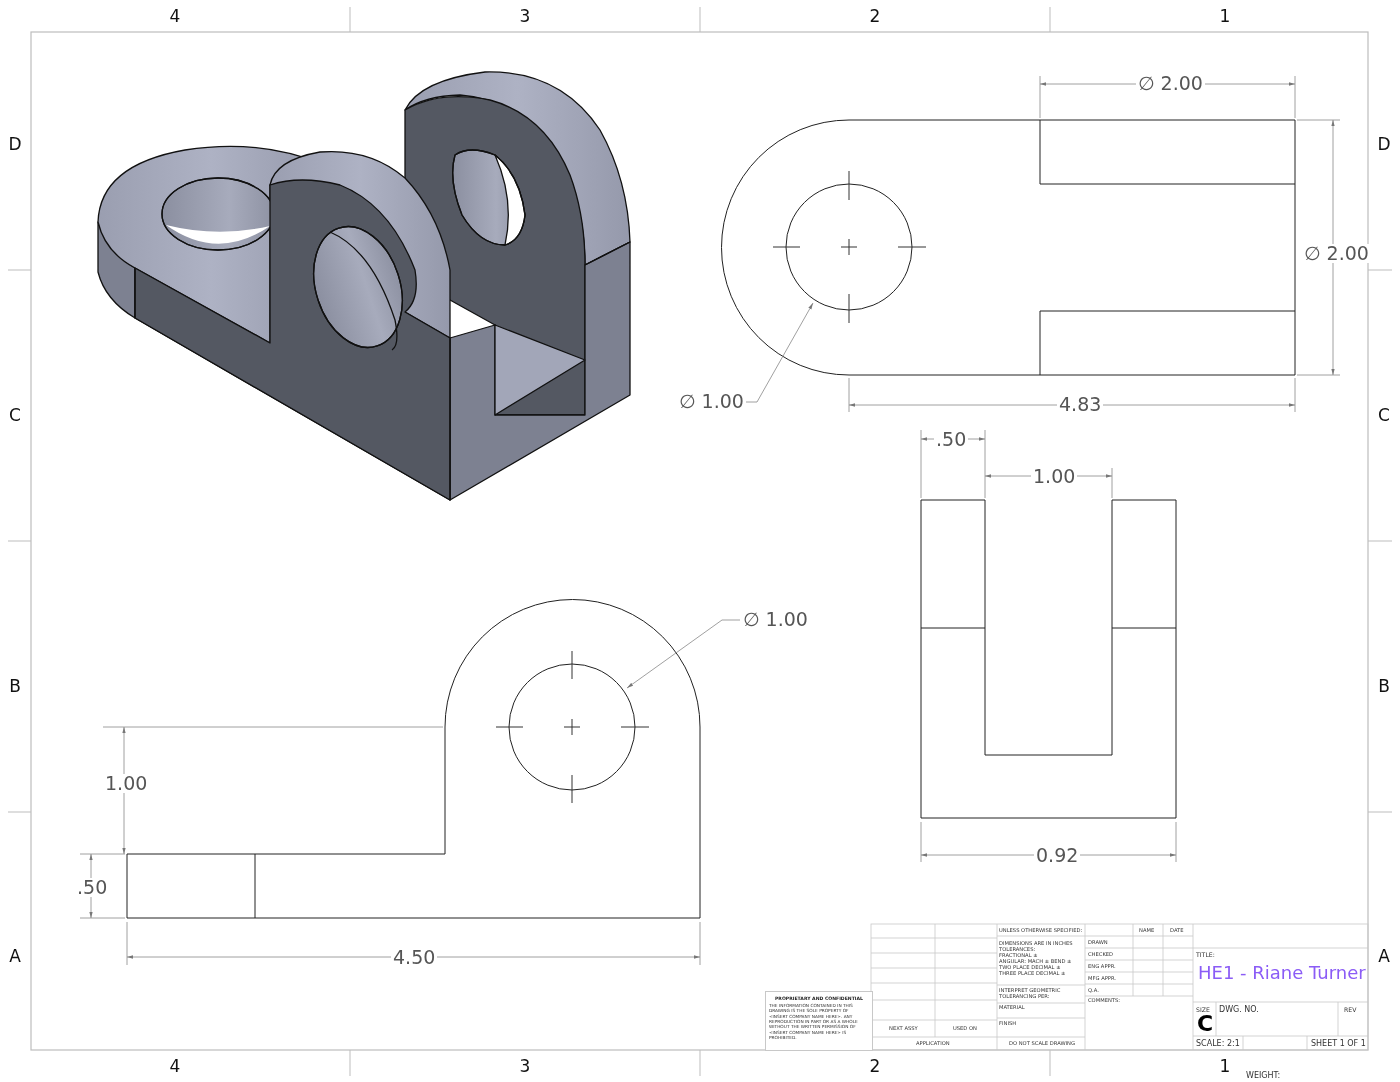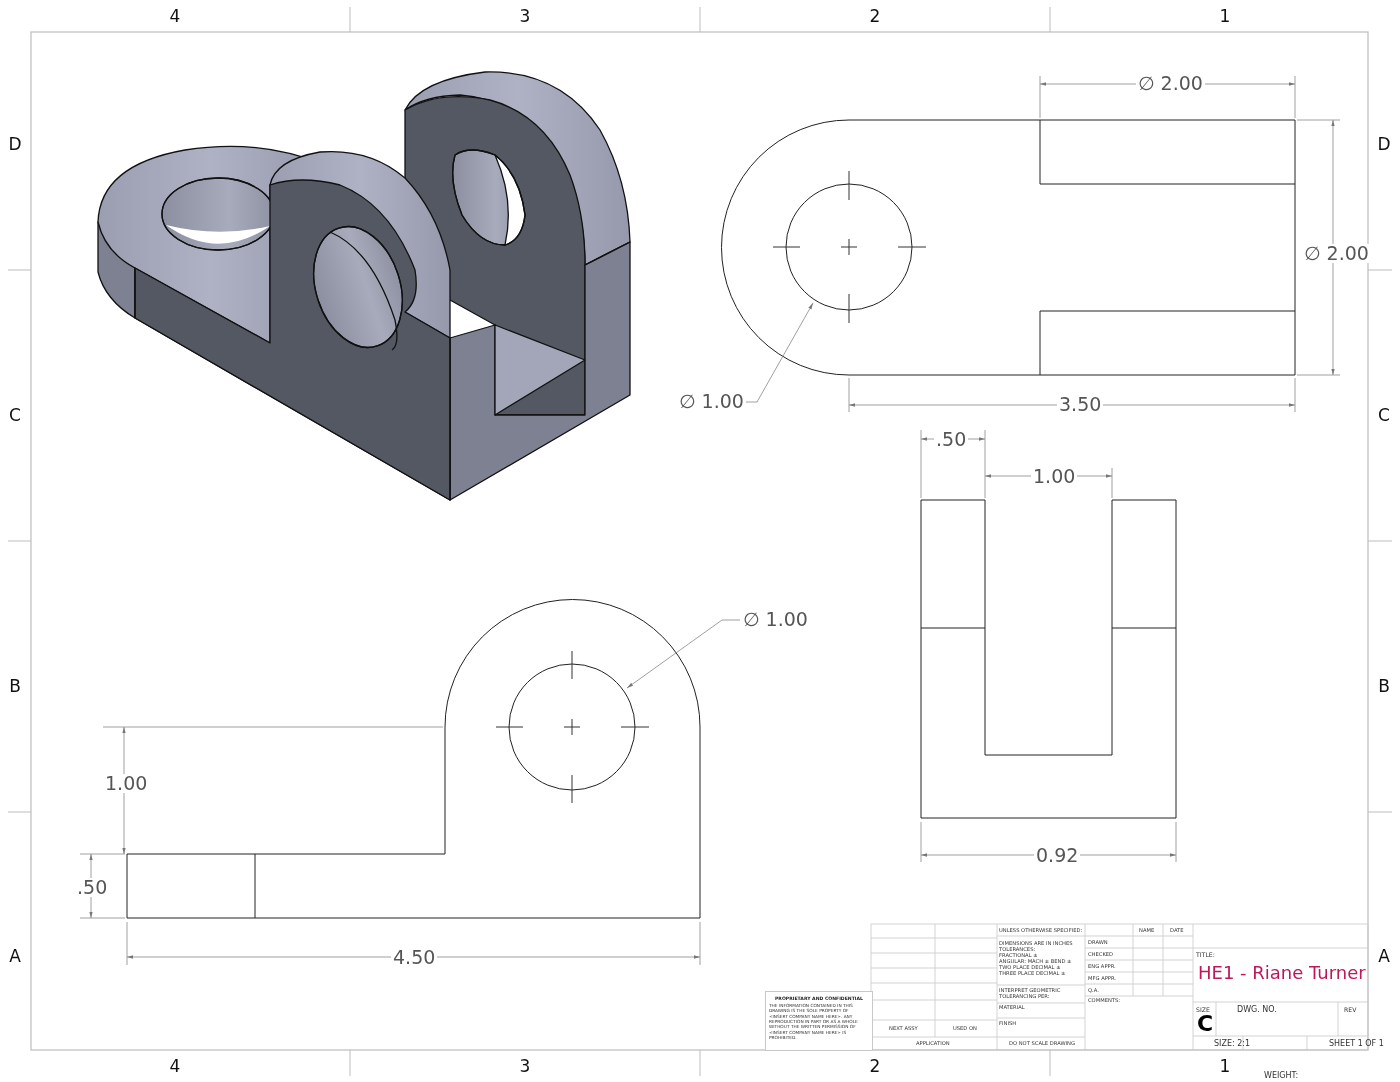--- a/index.html
+++ b/index.html
@@ -3,22 +3,22 @@
 <meta charset="utf-8">
 <style>
   html, body { margin: 0; padding: 0; background: #ffffff; }
   body { width: 1400px; height: 1082px; position: relative; overflow: hidden; font-family: "DejaVu Sans", sans-serif; }
   #sheet { position: absolute; left: 0; top: 0; width: 1400px; height: 1082px; }
   .zone-label { position: absolute; font-family: "DejaVu Sans", sans-serif; font-size: 17px; color: #111; text-align: center; width: 30px; }
   .dim { position: absolute; font-family: "DejaVu Sans", sans-serif; font-size: 19px; color: #555; background: #fff; padding: 0 2px; line-height: 1; white-space: nowrap; }
   .tb { position: absolute; font-family: "DejaVu Sans", sans-serif; color: #333; line-height: 1.15; white-space: nowrap; }
   .tb-xs { font-size: 5.2px; }
   .tb-s { font-size: 6.2px; }
-  .tb-m { font-size: 8px; margin-left: 18px; }
-  .title-text { position: absolute; font-family: "DejaVu Sans", sans-serif; font-size: 18px; color: #be185d; white-space: nowrap; }
+  .tb-m { font-size: 8px; }
+  .title-text { position: absolute; font-family: "DejaVu Sans", sans-serif; font-size: 18px; color: #8b5cf6; white-space: nowrap; }
   .size-letter { position: absolute; font-family: "DejaVu Sans", sans-serif; font-size: 22px; font-weight: bold; color: #000; }
   .prop-box { position: absolute; left: 765px; top: 991px; width: 106px; height: 58px; border: 1px solid #c8c8c8; background: #fff; }
   .prop-title { font-family: "DejaVu Sans", sans-serif; font-size: 4.6px; font-weight: bold; text-align: center; margin-top: 4px; color: #222; }
   .prop-body { font-family: "DejaVu Sans", sans-serif; font-size: 4.3px; line-height: 1.25; color: #333; padding: 2px 3px; white-space: pre-line; }
 </style>
 </head>
 <body>
 
 <div id="sheet">
 
@@ -210,21 +210,21 @@
   <div class="zone-label" style="left:0px;top:405px">C</div>
   <div class="zone-label" style="left:0px;top:676px">B</div>
   <div class="zone-label" style="left:0px;top:946px">A</div>
   <div class="zone-label" style="left:1369px;top:134px">D</div>
   <div class="zone-label" style="left:1369px;top:405px">C</div>
   <div class="zone-label" style="left:1369px;top:676px">B</div>
   <div class="zone-label" style="left:1369px;top:946px">A</div>
 
   <div class="dim" style="left:1136px;top:74px">∅ 2.00</div>
   <div class="dim" style="left:1302px;top:244px">∅ 2.00</div>
-  <div class="dim" style="left:1057px;top:395px">3.50</div>
+  <div class="dim" style="left:1057px;top:395px">4.83</div>
   <div class="dim" style="left:677px;top:392px">∅ 1.00</div>
 
   <div class="dim" style="left:934px;top:430px">.50</div>
   <div class="dim" style="left:1031px;top:467px">1.00</div>
   <div class="dim" style="left:1034px;top:846px">0.92</div>
 
   <div class="dim" style="left:103px;top:774px">1.00</div>
   <div class="dim" style="left:75px;top:878px">.50</div>
   <div class="dim" style="left:391px;top:948px">4.50</div>
   <div class="dim" style="left:741px;top:610px">∅ 1.00</div>
@@ -265,16 +265,16 @@
   <div class="tb tb-xs" style="left:1088px;top:976px">MFG APPR.</div>
   <div class="tb tb-xs" style="left:1088px;top:988px">Q.A.</div>
   <div class="tb tb-xs" style="left:1088px;top:998px">COMMENTS:</div>
 
   <div class="tb tb-s" style="left:1196px;top:951px">TITLE:</div>
   <div class="title-text" style="left:1198px;top:962px">HE1 - Riane Turner</div>
   <div class="tb tb-s" style="left:1196px;top:1006px">SIZE</div>
   <div class="size-letter" style="left:1197px;top:1011px">C</div>
   <div class="tb tb-m" style="left:1219px;top:1005px">DWG.  NO.</div>
   <div class="tb tb-s" style="left:1344px;top:1006px">REV</div>
-  <div class="tb tb-m" style="left:1196px;top:1039px">SIZE: 2:1</div>
+  <div class="tb tb-m" style="left:1196px;top:1039px">SCALE: 2:1</div>
   <div class="tb tb-m" style="left:1246px;top:1071px">WEIGHT:</div>
   <div class="tb tb-m" style="left:1311px;top:1039px">SHEET 1 OF 1</div>
 </div>
 
 </body></html>

